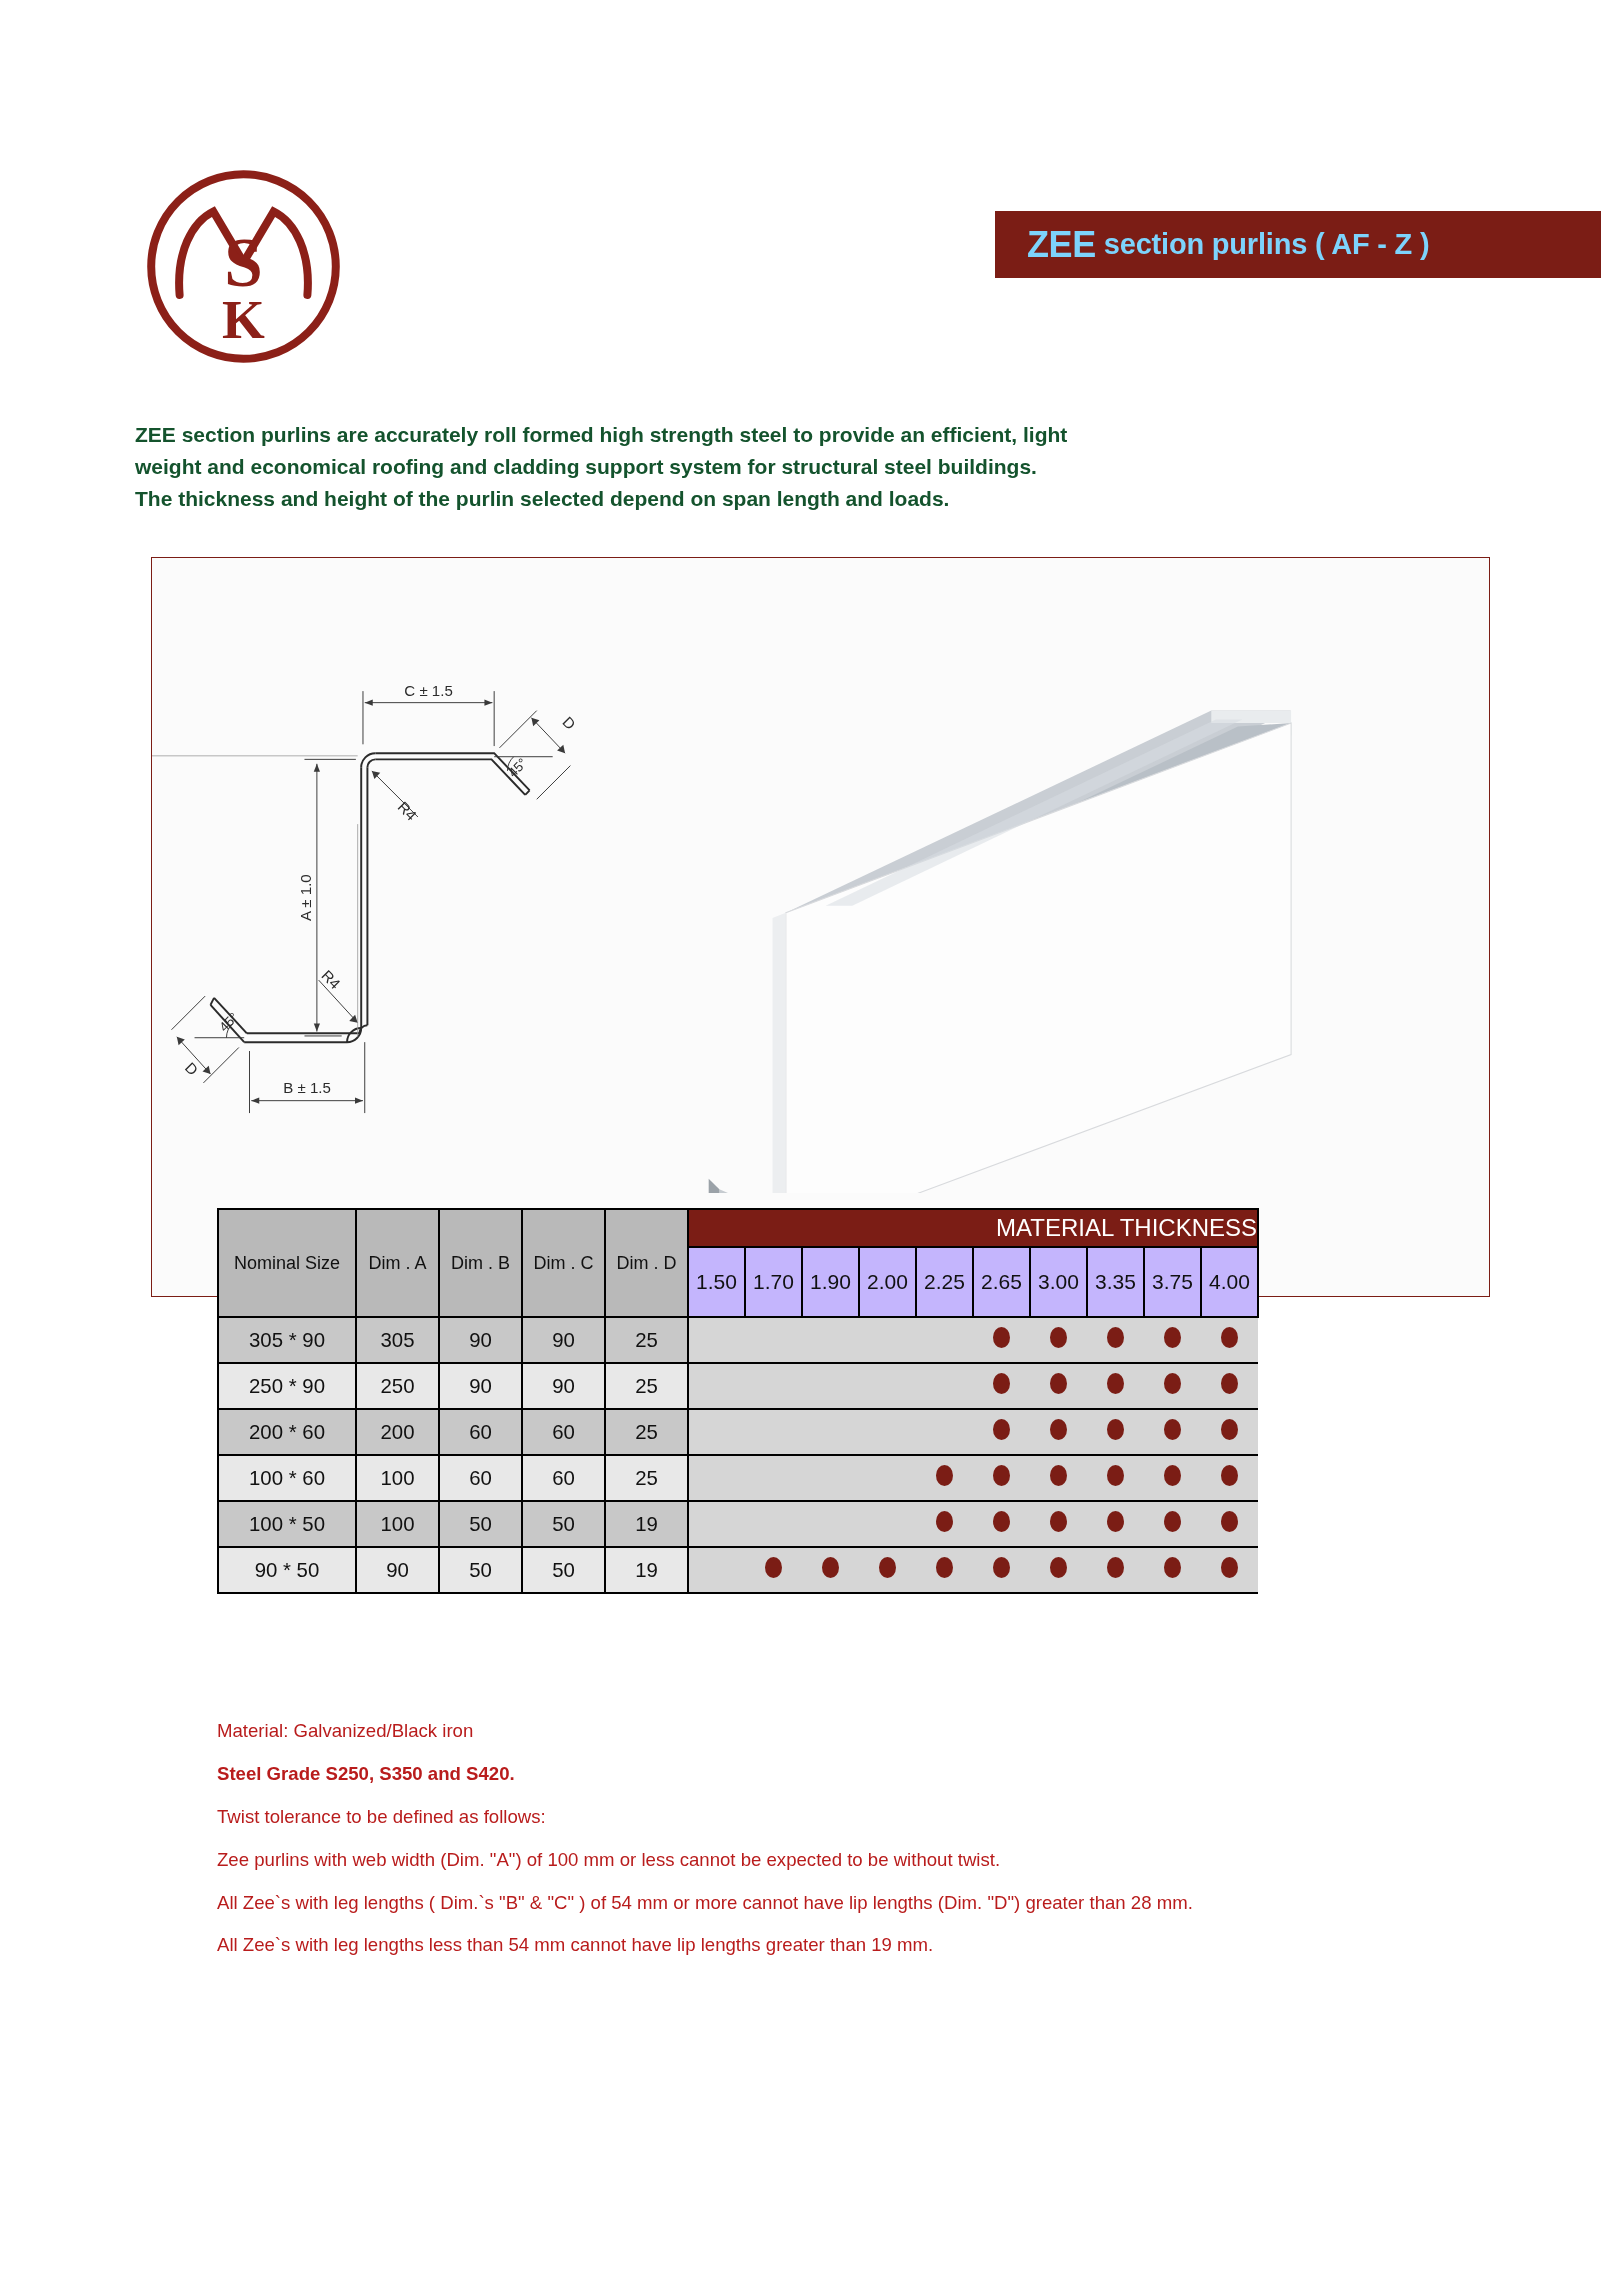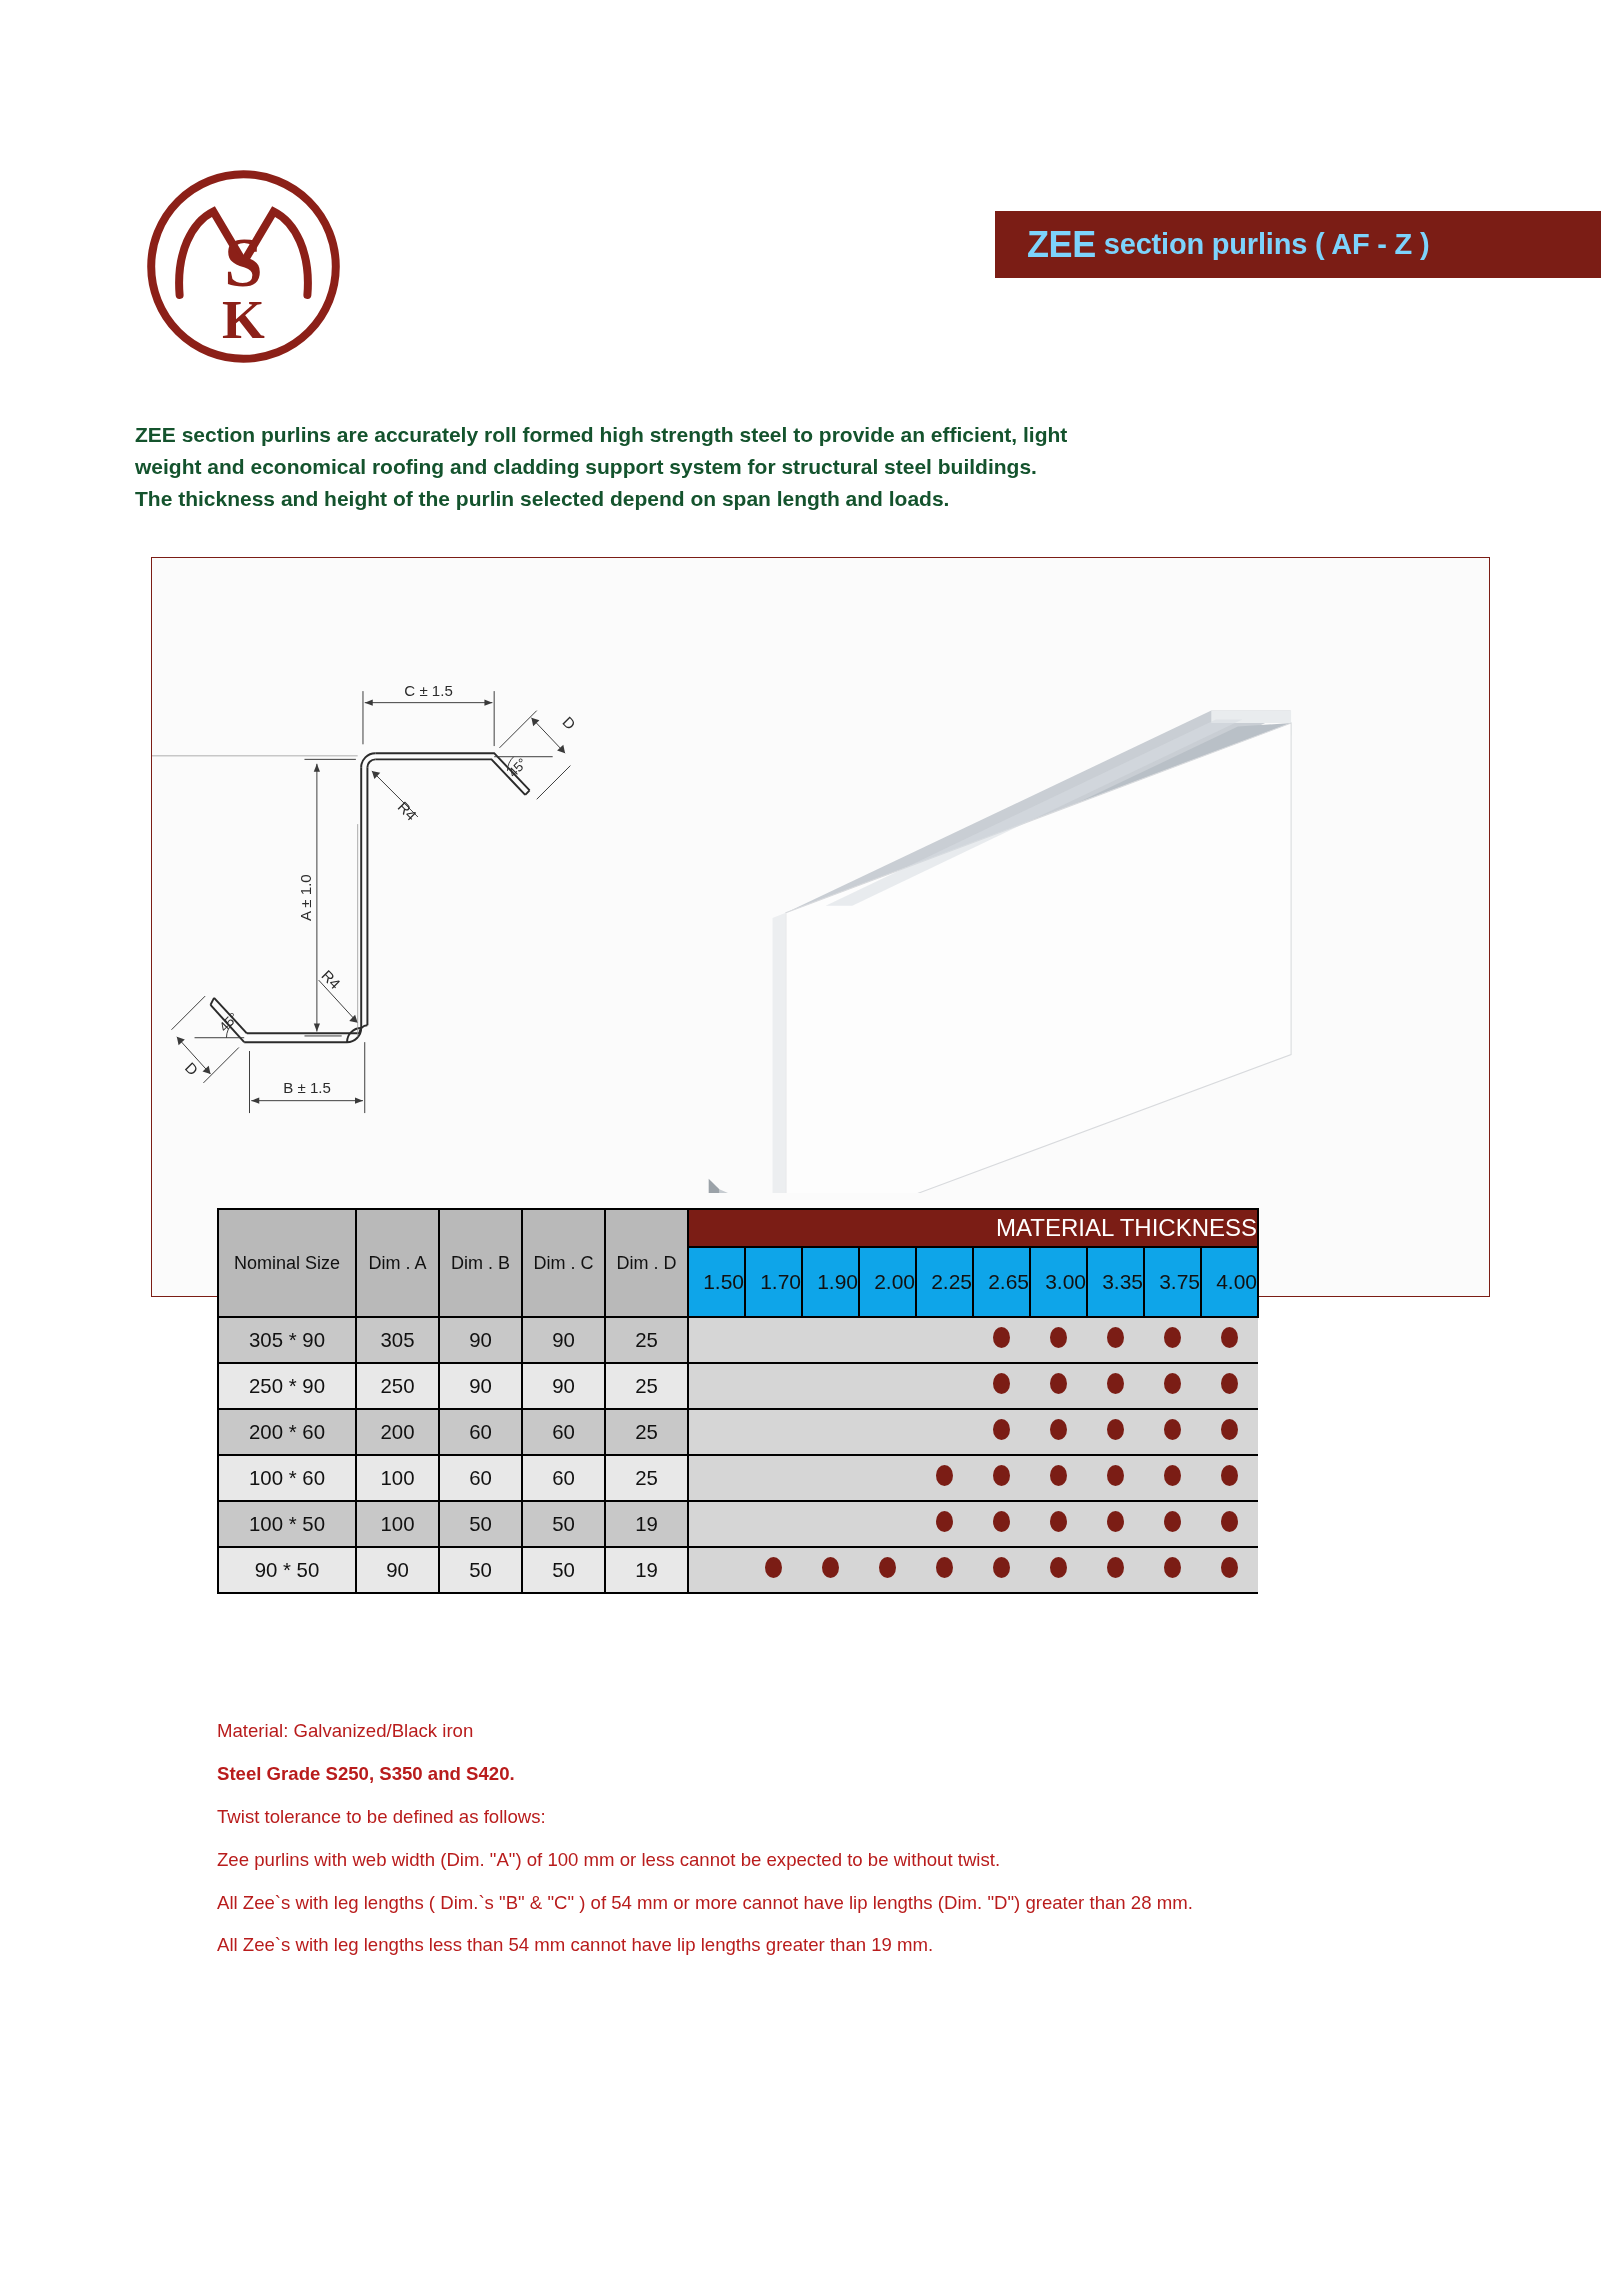--- a/index.html
+++ b/index.html
@@ -56,22 +56,22 @@
   .spec-table td, .spec-table th { border:2.7px solid #000; padding:0; }
   .th-dim {
     background:#b9b9b9; font-weight:normal; font-size:18px;
     text-align:center; vertical-align:middle; height:108px;
   }
   .th-mt {
     background:#7b1d15; color:#fff; font-size:24px; font-weight:normal;
     text-align:right; height:34px; border:2.7px solid #000;
   }
   .th-thk {
-    background:#0ea5e9; font-weight:normal; font-size:21px;
-    text-align:right; height:62px; width:57px;
+    background:#c4b5fd; font-weight:normal; font-size:21px;
+    text-align:center; height:62px; width:57px;
     border:2.7px solid #000; border-left:1.8px solid #fff; border-right:1.8px solid #fff;
   }
   .row-dark td { background:#c8c8c8; }
   .row-light td { background:#e8e8e8; }
   .spec-table tbody td { height:46px; text-align:center; font-size:20.4px; }
   .spec-table tbody td.thk-cell { background:#d6d6d6 !important; border-left:none; border-right:none; }
   .dot {
     display:inline-block; width:17px; height:21px; border-radius:50%;
     background:#7b1d15;
   }

